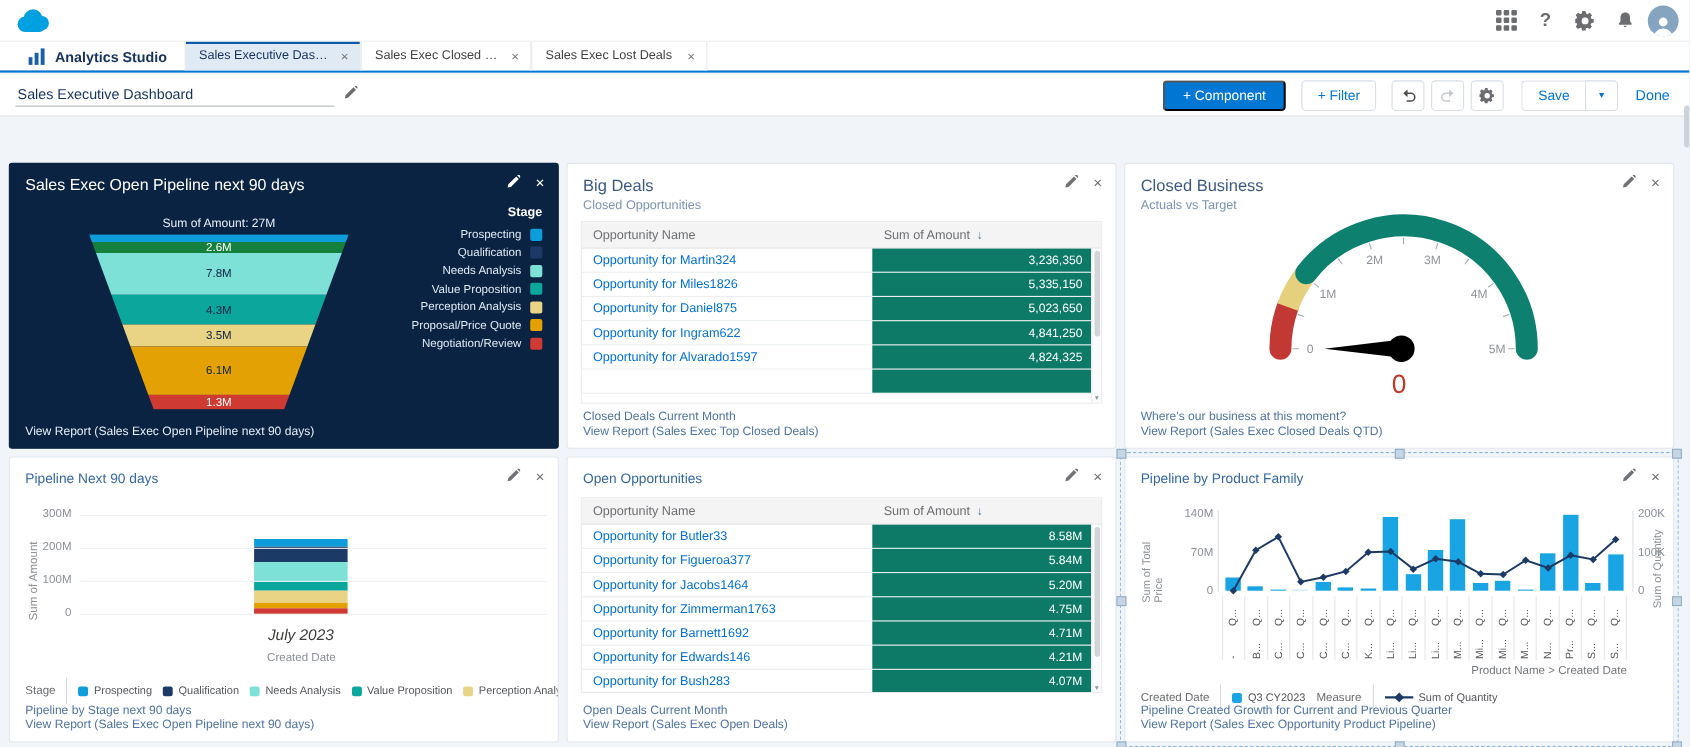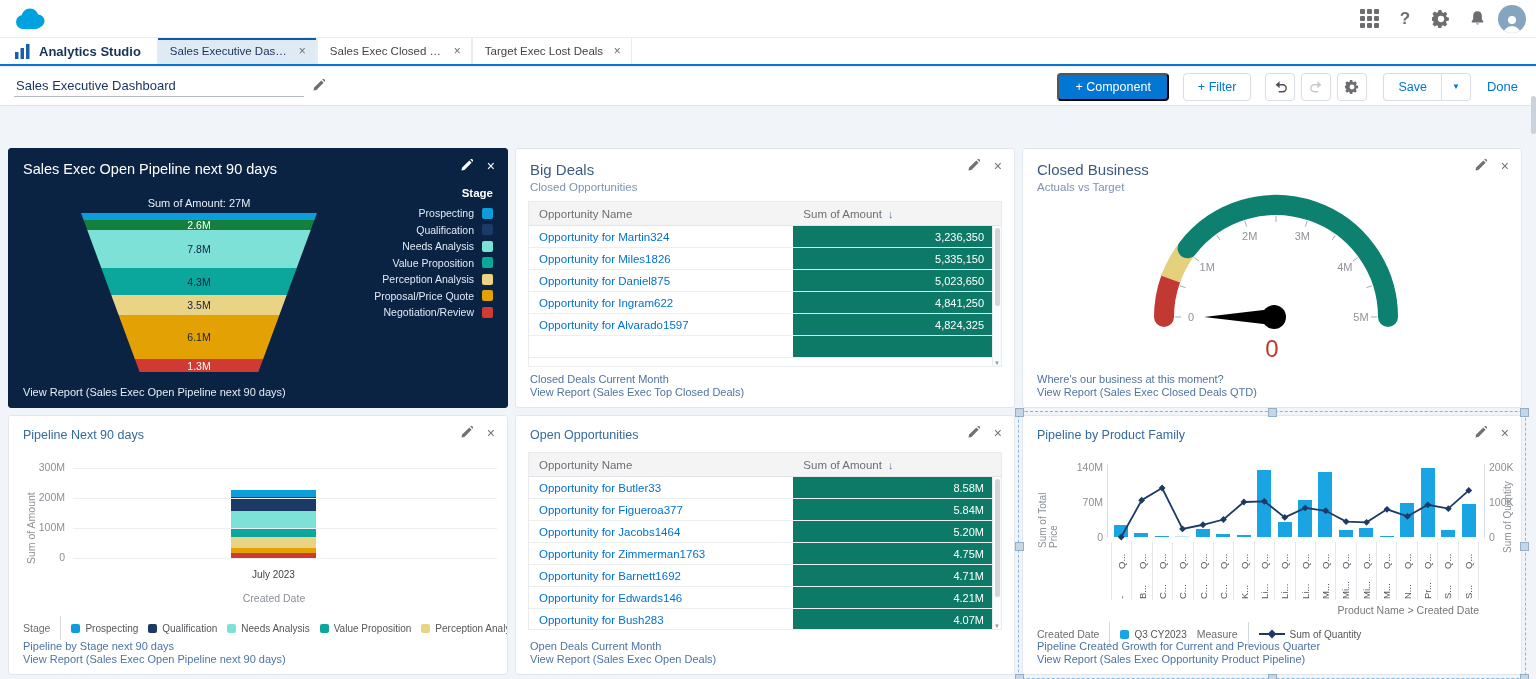--- a/index.html
+++ b/index.html
@@ -17,21 +17,21 @@
              color:#6b6d70; margin-right:6px; cursor:pointer; }
   .tn-help { font-size:17px; font-weight:bold; }
   #avatar { width:28px; height:28px; border-radius:50%; background:#85a4c0; margin-right:10px;
             display:flex; align-items:flex-end; justify-content:center; overflow:hidden; cursor:pointer; }
   .waffle { display:grid; grid-template-columns:repeat(3,5px); grid-template-rows:repeat(3,5px); gap:2px; }
   .waffle i { background:#6b6d70; border-radius:1px; }
   
   #tabbar { position:absolute; left:0; top:38px; width:100%; height:28px; background:#fff;
             border-bottom:2px solid #0176d3; display:flex; align-items:stretch; }
   #studio { display:flex; align-items:center; gap:8px; padding:0 16px 0 14px; font-size:13px;
-            font-weight:bold; color:#16325c; }
+            font-weight:bold; color:#16325c;margin-left:11px; }
   .tab { display:flex; align-items:center; justify-content:space-between; width:160px; padding:0 10px 0 12px;
          font-size:11.5px; color:#444; border-left:1px solid #e8ebef; border-right:1px solid #e8ebef;
          background:#fff; cursor:pointer; position:relative; }
   .tab.active { background:#dfeaf4; color:#16325c; }
   .tab.active::before { content:""; position:absolute; left:0; top:0; right:0; height:2px; background:#0b5cab; }
   .tab .x { color:#706e6b; font-size:12px; margin-left:8px; cursor:pointer; }
   .tab .lbl { overflow:hidden; white-space:nowrap; text-overflow:ellipsis; }
   
   #toolbar { position:absolute; left:0; top:68px; width:100%; height:38px; background:#fff;
              border-bottom:1px solid #dde2e8; display:flex; align-items:center; }
@@ -95,21 +95,21 @@
           border-left:1px solid #e8eaec; cursor:pointer; }
   .sbar .thumb { position:absolute; left:1.5px; width:5px; background:#d2d4d7; border-radius:3px; top:2px; }
   .sbar .arr { position:absolute; bottom:0; left:0; width:100%; text-align:center; font-size:6px; color:#96999d; }
   
   .gridline { position:absolute; left:64px; width:424px; height:1px; background:#edf0f3; }
   .ytick { position:absolute; width:54px; text-align:right; font-size:10.5px; color:#8b9096; }
   .vtext { writing-mode:vertical-rl; transform:rotate(180deg); }
   #p90-ylabel { position:absolute; left:16px; top:52px; height:96px; font-size:10.5px; color:#8b9096; }
   #p90-bar { position:absolute; left:222px; top:73px; width:85px; height:69px;
              display:flex; flex-direction:column; }
-  #p90-xtick { position:absolute; left:222px; top:153px; width:85px; text-align:center; font-size:10px; color:#3e3e3c; }
+  #p90-xtick { position:absolute; left:222px; top:153px; width:85px; text-align:center; font-size:14px; color:#3e3e3c;font-style:italic; }
   #p90-xlabel { position:absolute; left:120px; top:176px; width:290px; text-align:center; font-size:10.5px; color:#8b9096; }
   .hlegend { position:absolute; left:14px; top:200px; right:0; display:flex; align-items:center; gap:10px;
              font-size:10px; color:#54565a; white-space:nowrap; overflow:hidden; }
   .hlegend .group { color:#6b6d70; font-size:10.5px; }
   .vsep { width:1px; height:24px; background:#d4d8dd; flex:0 0 auto; }
   .li { display:flex; align-items:center; gap:5px; flex:0 0 auto; }
   .li .chip { width:9px; height:9px; }
   
   #gauge-svg { position:absolute; left:0; top:36px; }
   
@@ -190,21 +190,21 @@
     </div>
     <div class="tab active">
       <span class="lbl">Sales Executive Dashboard</span>
       <span class="x">×</span>
     </div>
     <div class="tab" style="width:155px">
       <span class="lbl">Sales Exec Closed Deals by ...</span>
       <span class="x">×</span>
     </div>
     <div class="tab">
-      <span class="lbl">Target Exec Lost Deals</span>
+      <span class="lbl">Sales Exec Lost Deals</span>
       <span class="x">×</span>
     </div>
   </nav>
 
   <div id="toolbar">
     <div id="dash-title">Sales Executive Dashboard</div>
     <span id="title-edit-icon">
       <svg width="13" height="13" viewBox="0 0 16 16">
           <path fill="currentColor" d="M11.5 1.7l2.8 2.8-8.9 8.9-3.6.8.8-3.6zM12.6.6l2.8 2.8 .4-.4a1.4 1.4 0 0 0 0-2l-.8-.8a1.4 1.4 0 0 0-2 0z"></path>
         </svg>

